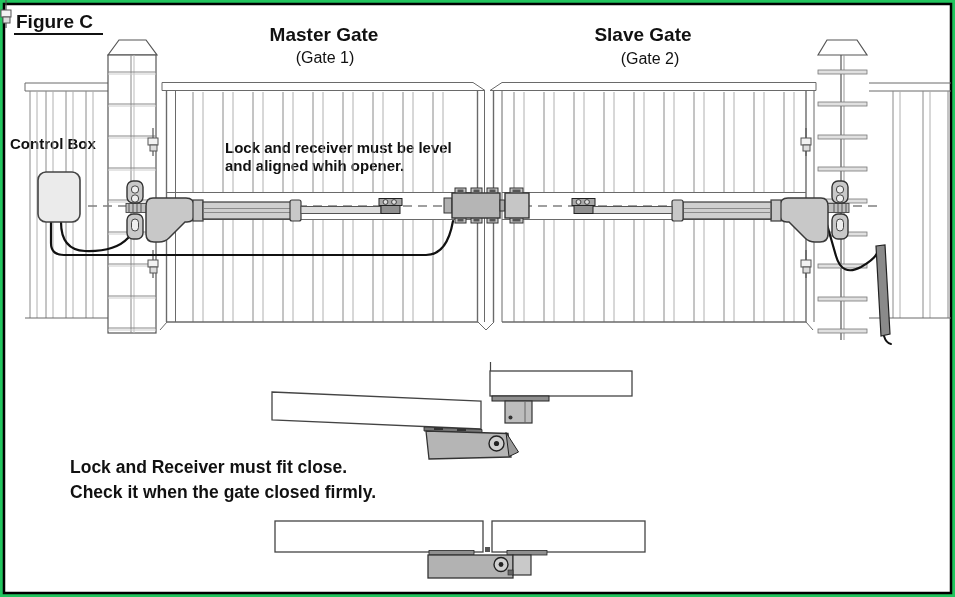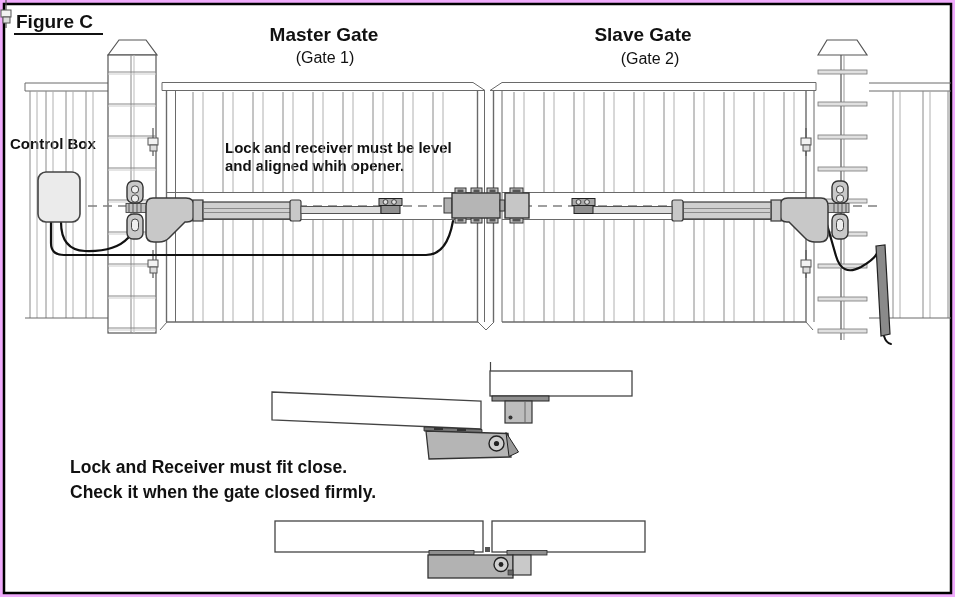--- a/index.html
+++ b/index.html
@@ -1,16 +1,16 @@
 <!DOCTYPE html>
 <html><head>
 <meta charset="utf-8">
 <style>
   html,body{margin:0;padding:0;background:#fff;}
-  .stage{width:955px;height:597px;position:relative;background:#f0abfc;overflow:hidden;}
+  .stage{width:955px;height:597px;position:relative;background:#22c55e;overflow:hidden;}
   svg{display:block;}
   text{font-family:"Liberation Sans","DejaVu Sans",sans-serif;fill:#111;}
   .h1{font-size:19px;font-weight:bold;}
   .h2{font-size:16px;}
   .note{font-size:15px;font-weight:bold;}
   .bignote{font-size:17.5px;font-weight:bold;}
   .figlabel{font-size:19px;font-weight:bold;}
 </style>
 </head>
 <body>

